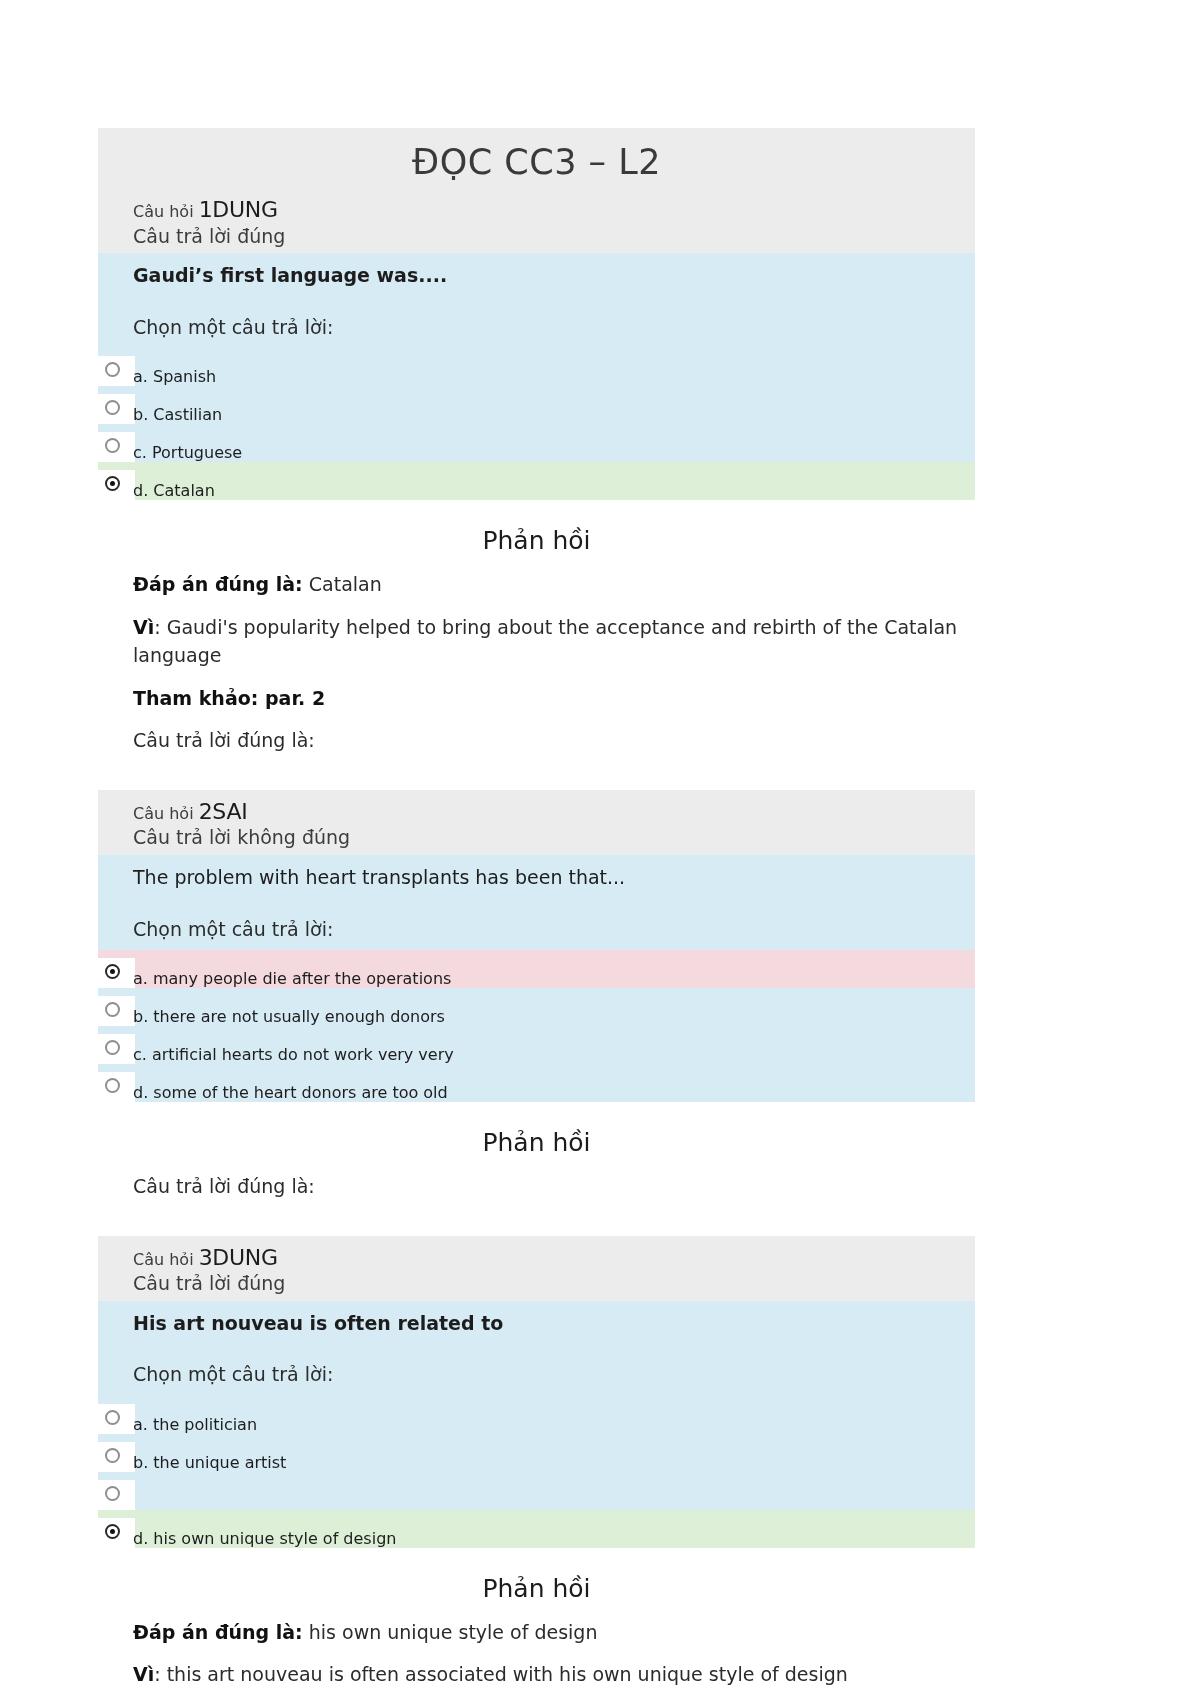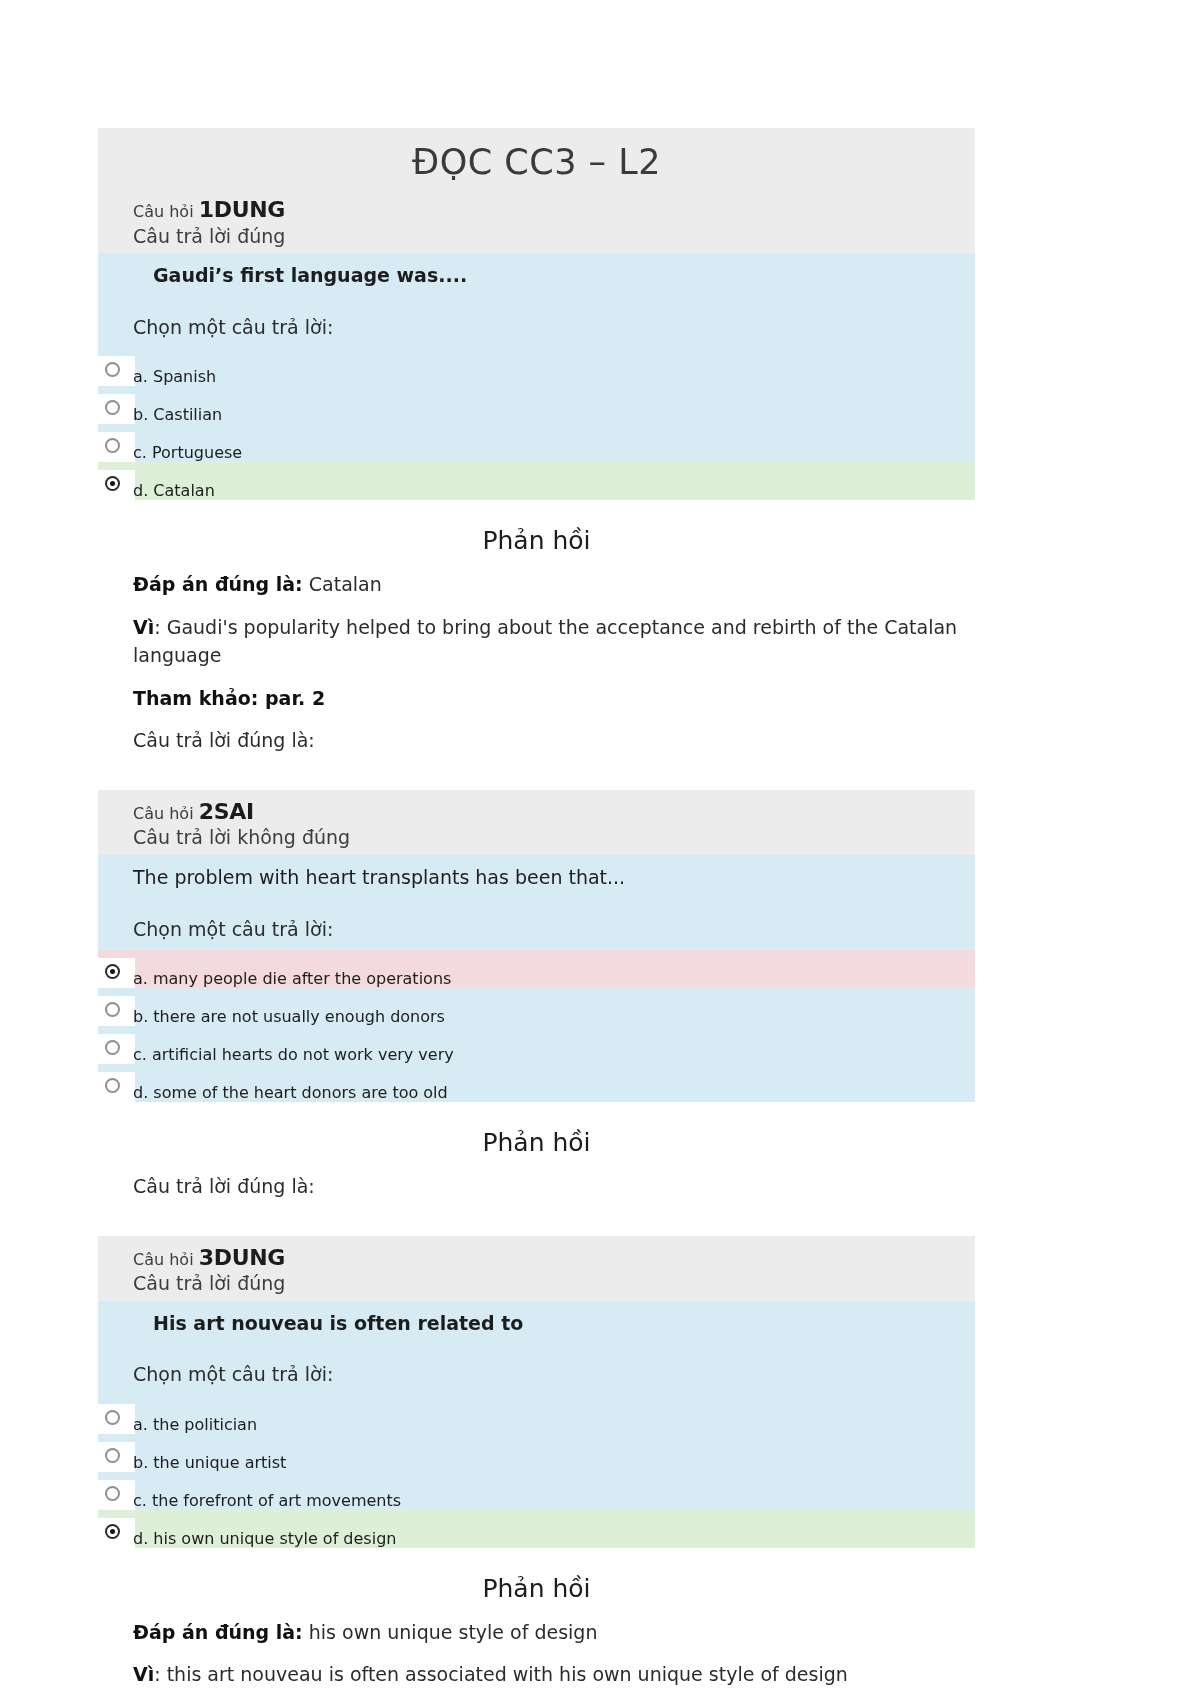--- a/index.html
+++ b/index.html
@@ -17,27 +17,27 @@
   .blk{position:relative;width:877px;box-sizing:border-box;}
 
   
   .qhead{background:#ececec;padding:0 0 4px 35px;}
   .title{
     text-align:center;font-size:35px;font-weight:400;color:#3a3a3a;
     letter-spacing:.5px;padding:14px 0 12px 0;margin:0;
     margin-left:-35px;
   }
   .qno{font-size:16px;color:#3c3c3c;line-height:1.25;padding-top:2px;}
-  .qno b{font-size:22px;font-weight:700;color:#1c1c1c;letter-spacing:-.3px;}
+  .qno b{font-size:22px;font-weight:400;color:#1c1c1c;letter-spacing:-.3px;}
   .qstate{font-size:19px;color:#3c3c3c;line-height:1.3;padding-bottom:1px;}
 
   
   .qbody{background:#d7ebf5;padding:6px 0 4px 35px;}
   .qtext{font-size:19px;line-height:1.45;color:#1d1d1d;margin:0;padding:3px 0 2px 0;}
-  .qtext.bold{font-weight:700;margin-left:20px;}
+  .qtext.bold{font-weight:700;}
   .qprompt{font-size:19px;color:#2b2b2b;margin:0;padding:22px 0 4px 0;line-height:1.4;}
 
   
   .opts{width:877px;}
   .opt{position:relative;height:38px;width:877px;}
   .opt .band{position:absolute;left:0;top:0;right:0;height:38px;}
   .opt.blue  .band{background:#d7ebf5;}
   .opt.green .band{background:#deefd8;}
   .opt.pink  .band{background:#f4dade;}
   
@@ -185,21 +185,20 @@
       <div class="opt blue">
         <div class="band"></div>
         <div class="notch"></div>
         <div class="radio"></div>
         <div class="lbl">b. the unique artist</div>
       </div>
       <div class="opt blue">
         <div class="band"></div>
         <div class="notch"></div>
         <div class="radio"></div>
-        <div class="lbl">c. the forefront of art movements</div>
       </div>
       <div class="opt green sel">
         <div class="band"></div>
         <div class="notch"></div>
         <div class="radio"></div>
         <div class="lbl">d. his own unique style of design</div>
       </div>
     </div>
 
     <div class="fb">

